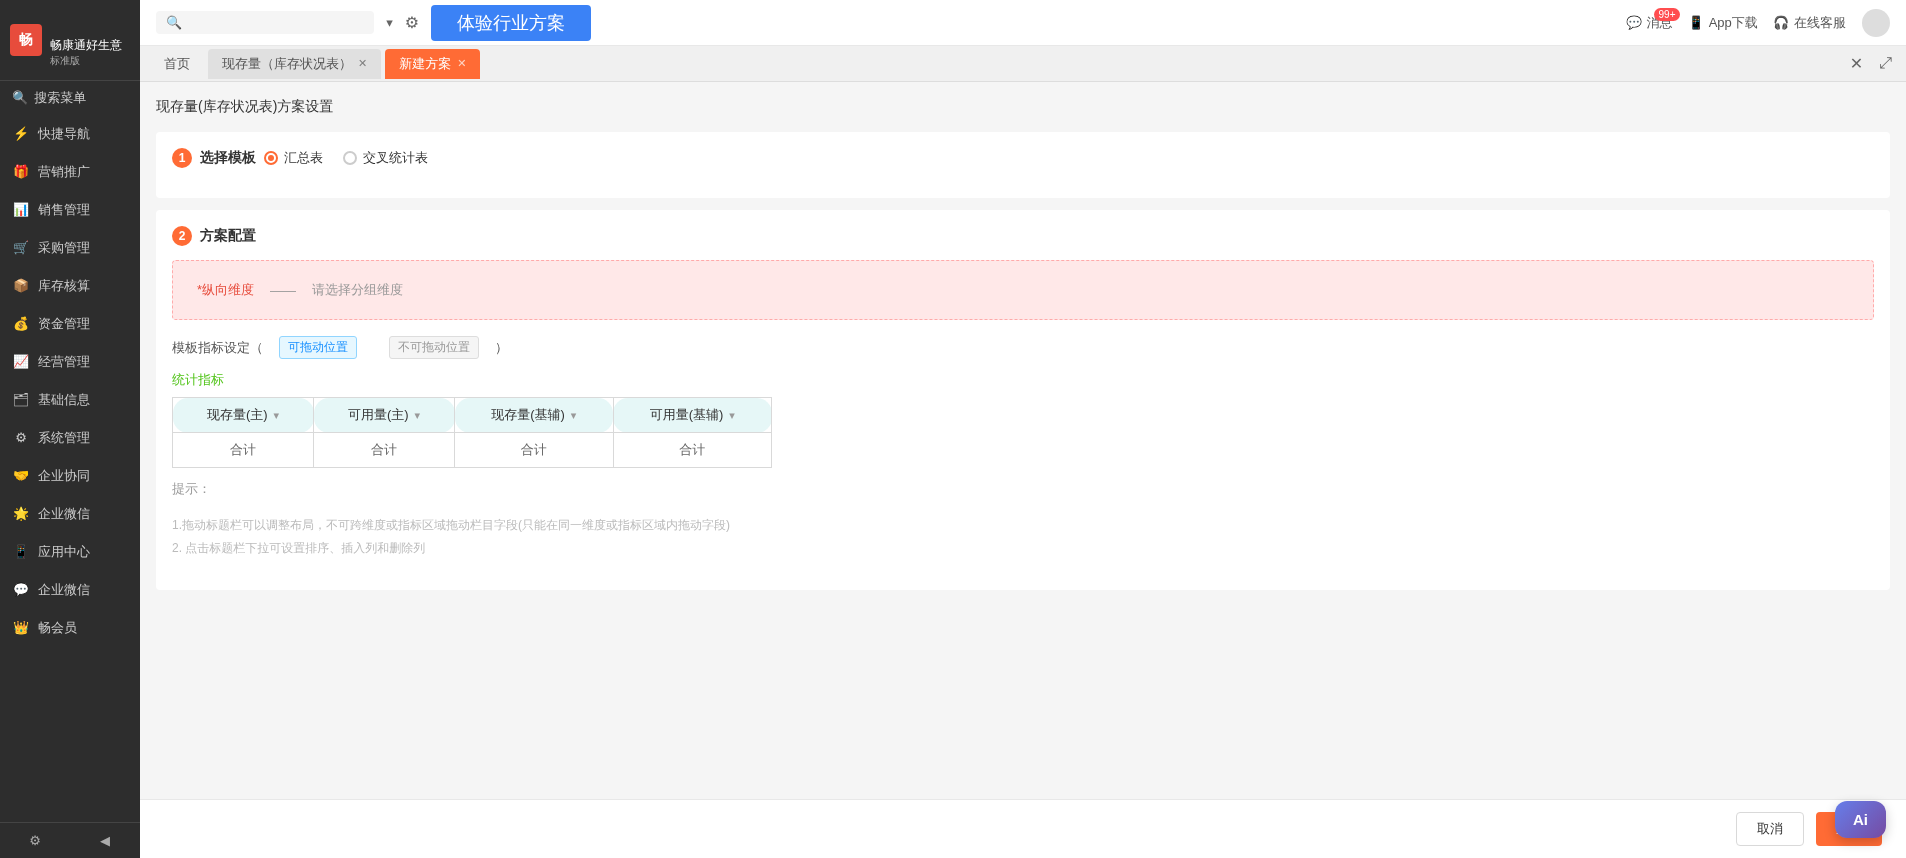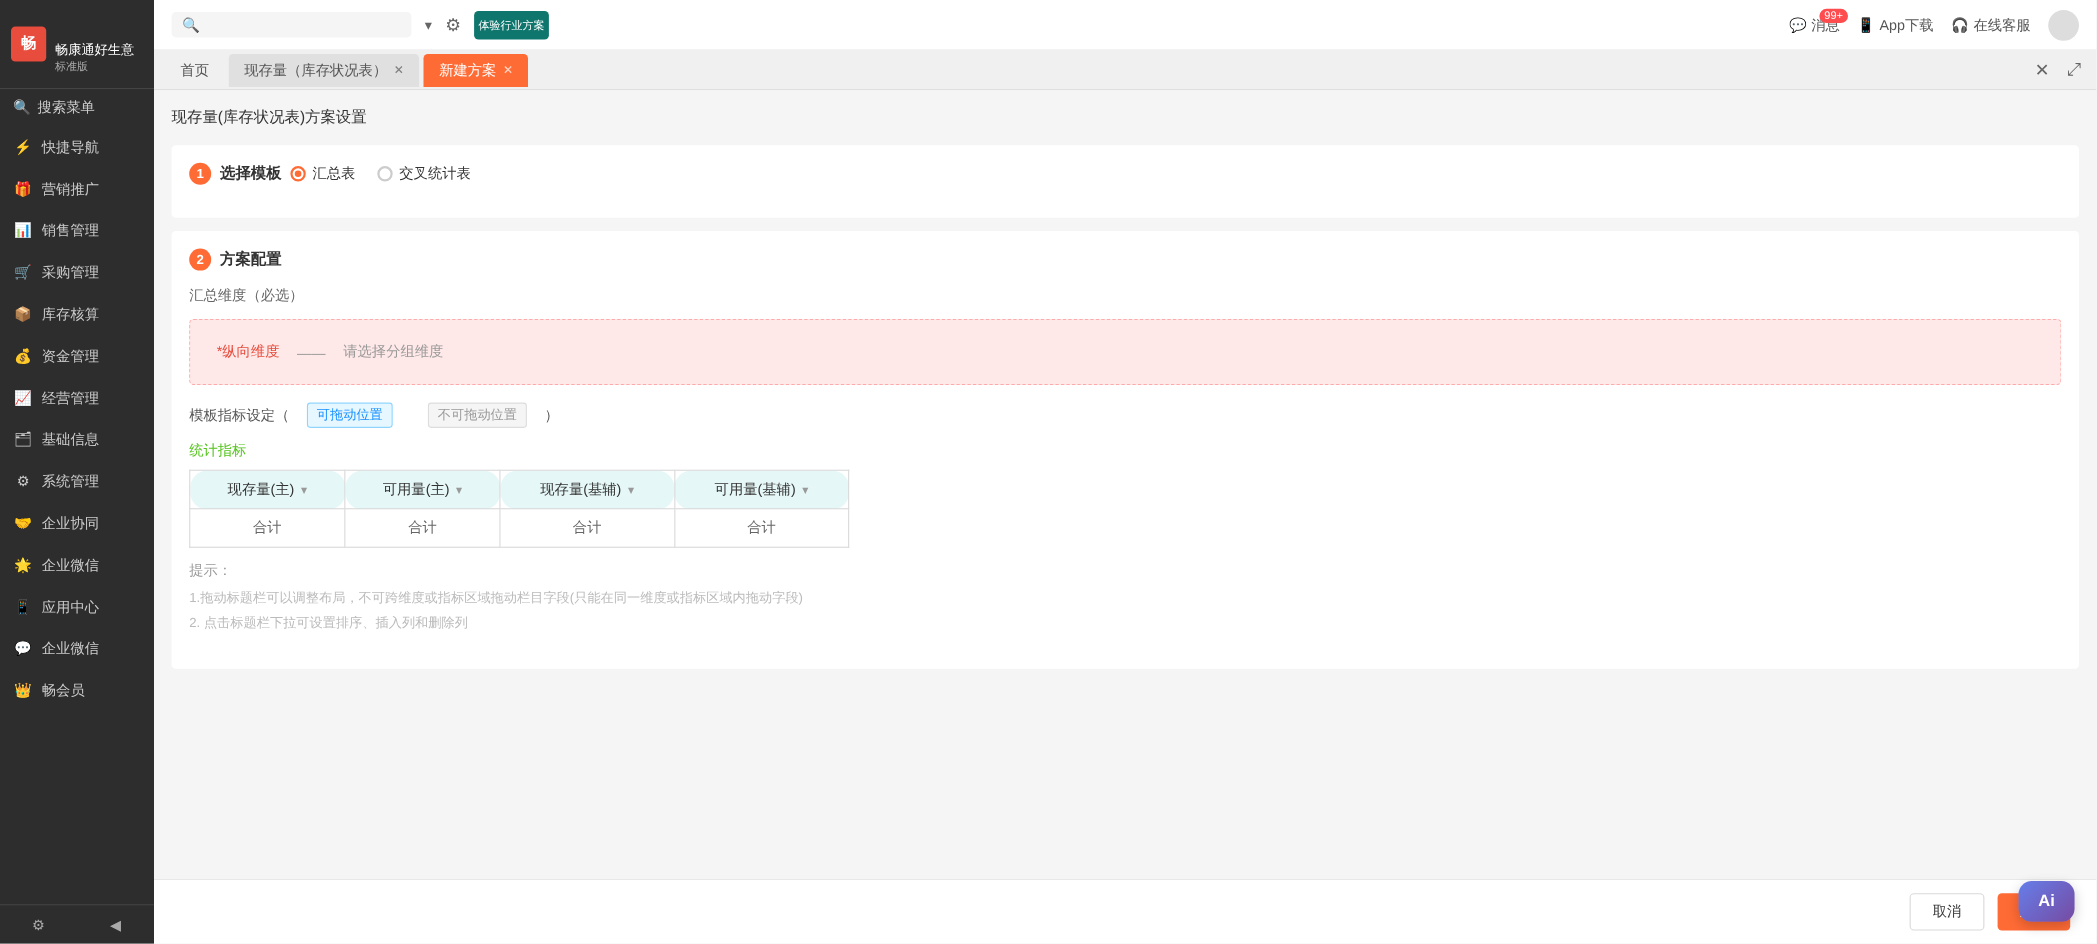--- a/index.html
+++ b/index.html
@@ -70,22 +70,22 @@
     }
     .topbar-search-area {
       display: flex; align-items: center; gap: 6px;
       background: #f5f5f5; border-radius: 4px; padding: 4px 10px;
       min-width: 120px;
     }
     .topbar-search-input { border: none; background: transparent; outline: none; font-size: 13px; color: #333; }
     .topbar-dropdown { display: flex; align-items: center; gap: 4px; cursor: pointer; color: #666; font-size: 13px; }
     .topbar-gear { cursor: pointer; color: #666; font-size: 16px; }
     .topbar-trial-btn {
-      background: #0f766e; color: white; border: none; border-radius: 4px;
-      padding: 6px 4px; font-size: 10px; cursor: pointer;
+      background: #3b82f6; color: white; border: none; border-radius: 4px;
+      padding: 6px 26px; font-size: 18px; cursor: pointer;
     }
     .topbar-spacer { flex: 1; }
     .topbar-right { display: flex; align-items: center; gap: 16px; }
     .topbar-msg { display: flex; align-items: center; gap: 4px; cursor: pointer; color: #555; font-size: 13px; position: relative; }
     .badge { background: #ff4d4f; color: white; border-radius: 10px; font-size: 10px; padding: 1px 5px; position: absolute; top: -6px; right: -8px; }
     .topbar-app { display: flex; align-items: center; gap: 4px; cursor: pointer; color: #555; font-size: 13px; }
     .topbar-service { display: flex; align-items: center; gap: 4px; cursor: pointer; color: #555; font-size: 13px; }
     .topbar-avatar { width: 28px; height: 28px; border-radius: 50%; background: #ddd; cursor: pointer; }
 
     
@@ -191,21 +191,21 @@
       text-align: center;
       font-size: 13px;
     }
     .stats-table thead tr { background: #e6f7f7; }
     .stats-table th { color: #333; font-weight: normal; border-radius: 15px; }
     .stats-table td { background: #fff; color: #666; margin-top: 40px; }
     .th-content { display: flex; align-items: center; justify-content: center; gap: 6px; }
     .th-arrow { color: #999; font-size: 11px; cursor: pointer; }
 
     .tips-section { margin-bottom: 16px; }
-    .tips-title { color: #999; font-size: 13px; margin-bottom: 6px; }
+    .tips-title { color: #999; font-size: 13px; margin-bottom: 18px; }
     .tip-item { color: #bbb; font-size: 12px; margin-bottom: 4px; line-height: 1.6; }
 
     .save-option {
       display: flex; align-items: center; gap: 8px; margin-bottom: 16px;
     }
     .checkbox { width: 14px; height: 14px; border: 1px solid #ccc; border-radius: 2px; cursor: pointer; }
 
     
     .footer {
       background: #fff;
@@ -393,21 +393,20 @@
         </div>
       </div>
     </div>
 
     <div class="section2">
       <div class="step-header">
         <div class="step-badge">2</div>
         <span class="step-title">方案配置</span>
       </div>
 
-      <div class="subsection-title">汇总维度（必选）</div>
 
       <div class="dimension-area">
         <span class="dimension-label">*纵向维度</span>
         <span class="dimension-dash">——</span>
         <span class="dimension-placeholder">请选择分组维度</span>
       </div>
 
       <div class="indicator-setting">
         <span>模板指标设定（</span>
         <span class="indicator-box">

